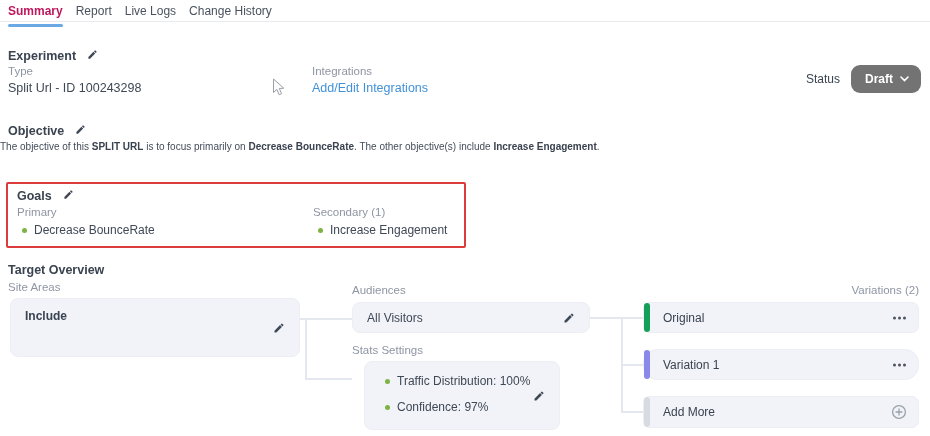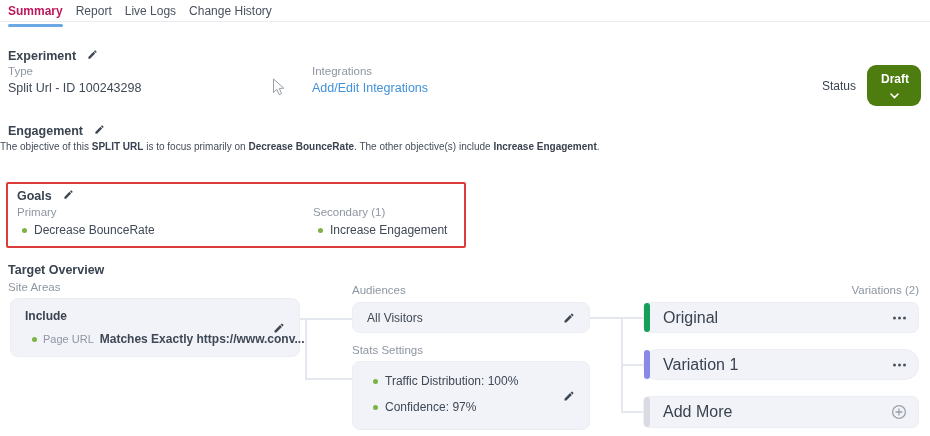--- a/index.html
+++ b/index.html
@@ -17,21 +17,21 @@
   .section-heading { position:absolute; font-size:12.5px; font-weight:700; color:#3a4350; display:flex; align-items:flex-start; gap:11px; }
   .field-label { position:absolute; font-size:11.5px; color:#8e96a3; }
   .field-value { position:absolute; font-size:12.5px; color:#3f4855; }
   .link { position:absolute; font-size:12.5px; color:#4191d9; cursor:pointer; }
 
   .edit-icon { width:11px; height:11px; fill:#3f4855; cursor:pointer; flex:none; }
 
   
   .status-wrap { position:absolute; top:65px; right:9px; display:flex; align-items:center; gap:11px; }
   .status-label { font-size:12px; color:#3a4350; }
-  .draft-btn { display:flex; align-items:center; gap:7px; background:#4d7c0f; color:#fff; font-size:12px; font-weight:700; border:none; border-radius:9px; padding:7px 12px 7px 14px; cursor:pointer; font-family:inherit;flex-direction:column; }
+  .draft-btn { display:flex; align-items:center; gap:7px; background:#737373; color:#fff; font-size:12px; font-weight:700; border:none; border-radius:9px; padding:7px 12px 7px 14px; cursor:pointer; font-family:inherit; }
 
   
   .objective-text { position:absolute; top:141px; left:0; width:720px; font-size:10px; color:#444d5a; }
   .objective-text b { color:#39424e; }
 
   
   .red-box { position:absolute; left:6px; top:182px; width:460px; height:66px; border:2px solid #dc3c3c; border-radius:2px; pointer-events:none; }
   .goal-item { position:absolute; display:flex; align-items:center; gap:7px; font-size:12px; color:#3f4855; }
   .dot { width:5px; height:5px; border-radius:50%; background:#7cb342; flex:none; }
 
@@ -44,21 +44,21 @@
   .site-card-line { position:absolute; left:21px; top:33px; display:flex; align-items:center; gap:6px; white-space:nowrap; }
   .site-card-line .cond { font-size:12px; font-weight:600; color:#3f4855; }
 
   .simple-card-text { position:absolute; left:14px; top:50%; transform:translateY(-50%); font-size:12px; color:#3f4855; }
 
   .stats-item { position:absolute; left:20px; display:flex; align-items:center; gap:7px; font-size:12px; color:#3f4855; }
 
   
   .var-card { position:absolute; left:643px; width:276px; height:31px; background:#f1f3f8; border:1px solid #eceef3; border-radius:7px; cursor:pointer; }
   .var-bar { position:absolute; left:0; top:0; bottom:0; width:6px; border-radius:4px; }
-  .var-name { position:absolute; left:19px; top:50%; transform:translateY(-50%); font-size:16px; color:#3a4350; }
+  .var-name { position:absolute; left:19px; top:50%; transform:translateY(-50%); font-size:12px; color:#3a4350; }
   .menu-dots { position:absolute; right:12px; top:50%; transform:translateY(-50%); display:flex; gap:2px; cursor:pointer; }
   .menu-dots i { width:3px; height:3px; border-radius:50%; background:#4a5360; }
 
   .conn { position:absolute; background:#e4e7ed; }
 
   .cursor { position:absolute; left:272px; top:78px; }
   .variations-label { position:absolute; right:11px; top:284px; font-size:11.5px; color:#8e96a3; }
   .plus-icon { position:absolute; right:11px; top:50%; transform:translateY(-50%); cursor:pointer; }
 </style>
 </head>
@@ -93,21 +93,21 @@
           <path d="M1 1l3.5 3.5L8 1" stroke="#fff" stroke-width="1.6" fill="none" stroke-linecap="round"></path>
         </svg>
     </button>
   </div>
 
   <svg class="cursor" width="13" height="19" viewBox="0 0 13 19">
     <path d="M1.5 1 L1.5 14.5 L4.9 11.4 L7.2 16.8 L9.6 15.7 L7.3 10.5 L11.8 10.2 Z" fill="#fbfbfc" stroke="#9aa0a8" stroke-width="1"></path>
   </svg>
 
   <div class="section-heading" style="top:124px; left:8px;">
-    <span>Engagement</span>
+    <span>Objective</span>
     <svg class="edit-icon" viewBox="0 0 24 24">
         <path d="M3 17.25V21h3.75L17.81 9.94l-3.75-3.75L3 17.25zM20.71 7.04a1 1 0 0 0 0-1.41l-2.34-2.34a1 1 0 0 0-1.41 0l-1.83 1.83 3.75 3.75 1.83-1.83z"></path>
       </svg>
   </div>
   <div class="objective-text"><span>The objective of this </span><b>SPLIT URL</b><span> is to focus primarily on </span><b>Decrease BounceRate</b><span>. The other objective(s) include </span><b>Increase Engagement</b><span>.</span></div>
 
   <div class="red-box"></div>
   <div class="section-heading" style="top:189px; left:17px;">
     <span>Goals</span>
     <svg class="edit-icon" viewBox="0 0 24 24">
@@ -133,40 +133,35 @@
   <div class="conn" style="left:305px; top:319px; width:2px; height:61px;"></div>
   <div class="conn" style="left:305px; top:378px; width:47px; height:2px;"></div>
   <div class="conn" style="left:590px; top:317px; width:53px; height:2px;"></div>
   <div class="conn" style="left:621px; top:317px; width:2px; height:96px;"></div>
   <div class="conn" style="left:621px; top:364px; width:22px; height:2px;"></div>
   <div class="conn" style="left:621px; top:411px; width:22px; height:2px;"></div>
 
   <div class="field-label" style="top:281px; left:8px;">Site Areas</div>
   <div class="card" style="left:10px; top:298px; width:290px; height:59px;">
     <div class="site-card-title">Include</div>
-    <div class="site-card-line">
-      <span class="dot"></span>
-      <span class="mini-label">Page URL</span>
-      <span class="cond">Matches Exactly https://www.conv...</span>
-    </div>
     <svg class="edit-icon pencil-abs" style="width:12px;height:12px;" viewBox="0 0 24 24">
         <path d="M3 17.25V21h3.75L17.81 9.94l-3.75-3.75L3 17.25zM20.71 7.04a1 1 0 0 0 0-1.41l-2.34-2.34a1 1 0 0 0-1.41 0l-1.83 1.83 3.75 3.75 1.83-1.83z"></path>
       </svg>
   </div>
 
   <div class="field-label" style="top:284px; left:352px;">Audiences</div>
   <div class="card" style="left:352px; top:302px; width:238px; height:31px;padding-left:48px;">
     <div class="simple-card-text">All Visitors</div>
     <svg class="edit-icon pencil-abs" style="width:12px;height:12px;" viewBox="0 0 24 24">
         <path d="M3 17.25V21h3.75L17.81 9.94l-3.75-3.75L3 17.25zM20.71 7.04a1 1 0 0 0 0-1.41l-2.34-2.34a1 1 0 0 0-1.41 0l-1.83 1.83 3.75 3.75 1.83-1.83z"></path>
       </svg>
   </div>
 
   <div class="field-label" style="top:344px; left:352px;">Stats Settings</div>
-  <div class="card" style="left:352px; top:361px; width:238px; height:69px;">
+  <div class="card" style="left:364px; top:361px; width:196px; height:69px;">
     <div class="stats-item" style="top:12px;">
       <span class="dot"></span>
       <span>Traffic Distribution: 100%</span>
     </div>
     <div class="stats-item" style="top:38px;">
       <span class="dot"></span>
       <span>Confidence: 97%</span>
     </div>
     <svg class="edit-icon pencil-abs" style="width:12px;height:12px;" viewBox="0 0 24 24">
         <path d="M3 17.25V21h3.75L17.81 9.94l-3.75-3.75L3 17.25zM20.71 7.04a1 1 0 0 0 0-1.41l-2.34-2.34a1 1 0 0 0-1.41 0l-1.83 1.83 3.75 3.75 1.83-1.83z"></path>

